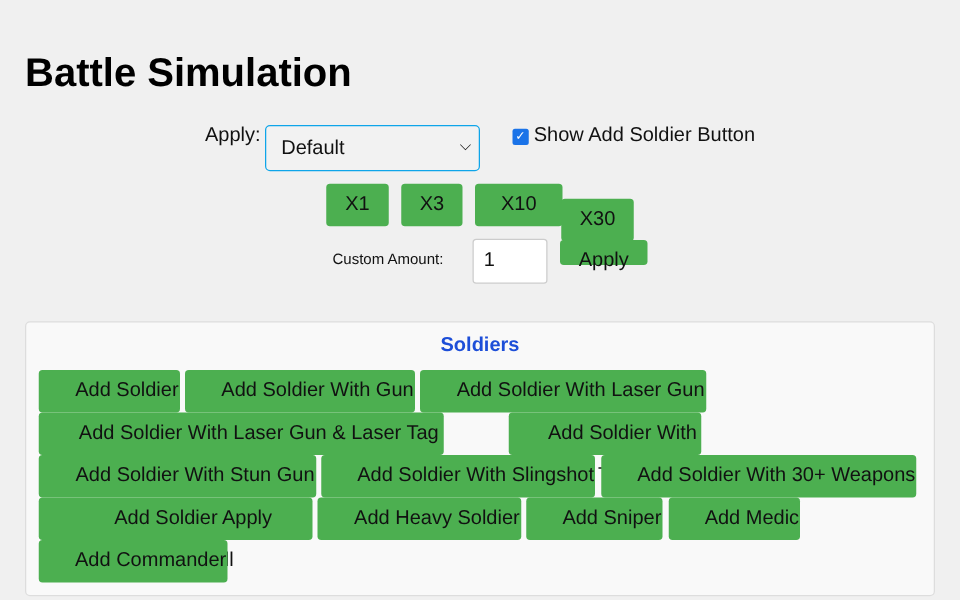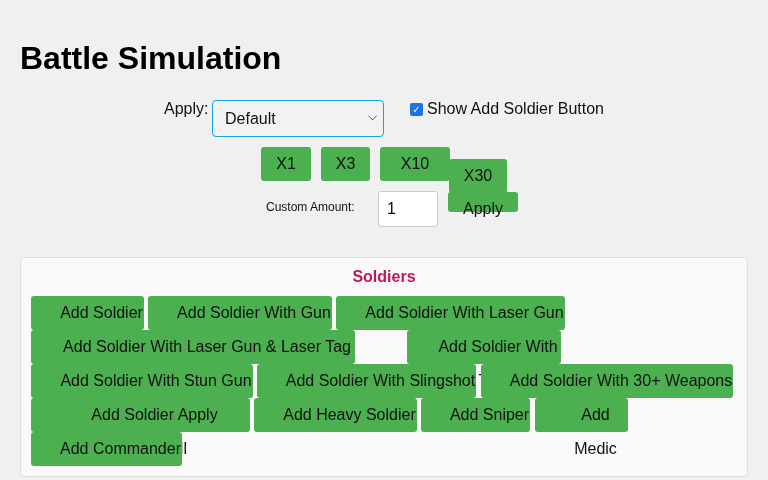--- a/index.html
+++ b/index.html
@@ -40,21 +40,21 @@
     border:1px solid #ccc; border-radius:3px; background:#fff; box-sizing:border-box;
     font-size:16px; padding:8px 0 0 8px;
   }
   .apply { position:absolute; left:448px; top:192px; width:70px; height:20px; line-height:34px; }
   .panel {
     position:absolute; left:20px; top:257px; width:728px; height:220px;
     background:#f9f9f9; border:1px solid #ddd; border-radius:4px; box-sizing:border-box;
   }
   .panel-title {
     position:absolute; left:0; top:10px; width:100%; text-align:center;
-    font-weight:bold; font-size:16px; color:#be185d;
+    font-weight:bold; font-size:16px; color:#1d4ed8;
   }
   .sbtn { position:absolute; height:34px; line-height:34px;padding-left:28px; }
 </style>
 </head>
 <body>
 
 <h1>Battle Simulation</h1>
 
 <div class="theme-row">
   <span class="theme-label">Apply:</span>
@@ -88,15 +88,15 @@
 <div class="btn sbtn" style="left:31px;top:330px;width:324px;">Add Soldier With Laser Gun &amp; Laser Tag Belt</div>
 <div class="btn sbtn" style="left:407px;top:330px;width:154px;">Add Soldier With Taser</div>
 
 <div class="btn sbtn" style="left:31px;top:364px;width:222px;">Add Soldier With Stun Gun</div>
 <div class="btn sbtn" style="left:257px;top:364px;width:219px;">Add Soldier With Slingshot</div>
 <div class="btn sbtn" style="left:481px;top:364px;width:252px;">Add Soldier With 30+ Weapons</div>
 
 <div class="btn sbtn" style="left:31px;top:398px;width:219px;">Add Soldier Apply Snowball</div>
 <div class="btn sbtn" style="left:254px;top:398px;width:163px;">Add Heavy Soldier</div>
 <div class="btn sbtn" style="left:421px;top:398px;width:109px;text-align:center;">Add Sniper</div>
-<div class="btn sbtn" style="left:535px;top:398px;width:93px;">Add Medic</div>
+<div class="btn sbtn" style="left:535px;top:398px;width:105px;">Add Medic</div>
 
 <div class="btn sbtn" style="left:31px;top:432px;width:151px;">Add Commander</div>
 
 </body></html>

